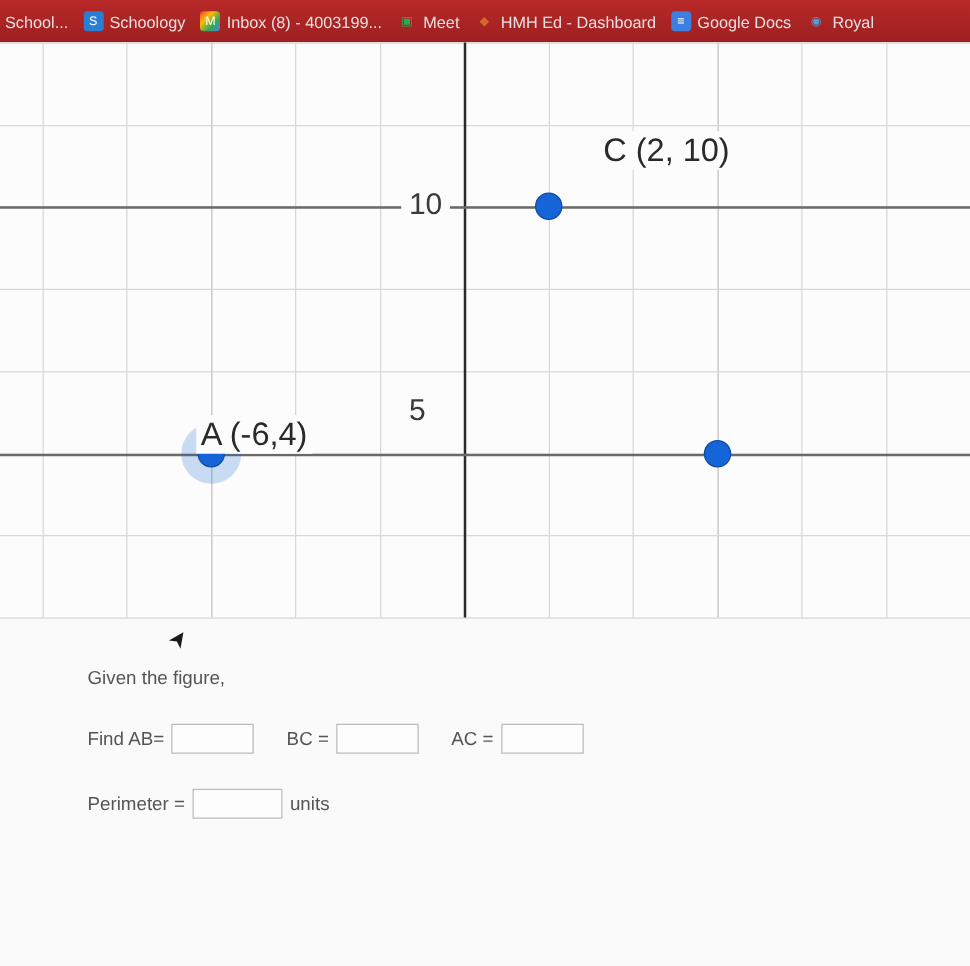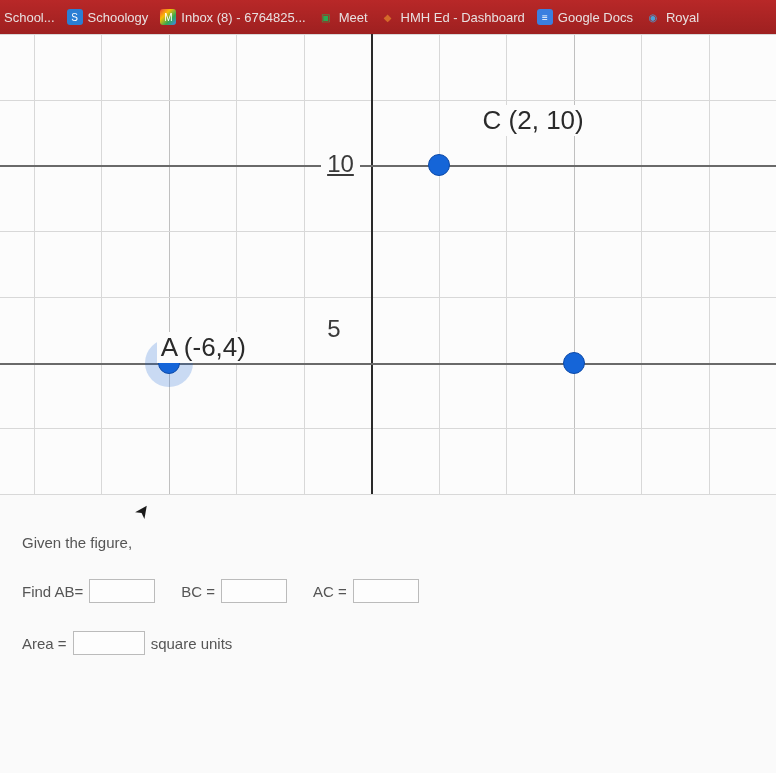--- a/index.html
+++ b/index.html
@@ -103,20 +103,21 @@
       left: 22px;
       top: 500px;
       font-size: 15px;
       color: #555;
     }
     .q-row {
       display: flex;
       align-items: center;
       gap: 6px;
       margin-bottom: 28px;
+      margin-left: 48px;
     }
     .q-input {
       width: 72px;
       height: 24px;
       border: 1px solid #bbb;
       background: #fdfdfd;
       font-size: 14px;
       padding: 0 4px;
     }
     .q-input-sm { width: 66px; }
@@ -127,21 +128,21 @@
 <div class="bookmark-bar">
   <div class="bookmark-item">
     <span>School...</span>
   </div>
   <div class="bookmark-item">
     <span class="bm-icon" style="background:#2a7fd4;color:#fff">S</span>
     <span>Schoology</span>
   </div>
   <div class="bookmark-item">
     <span class="bm-icon" style="background:linear-gradient(135deg,#ea4335,#fbbc05,#34a853,#4285f4);color:#fff">M</span>
-    <span>Inbox (8) - 6764825...</span>
+    <span>Inbox (8) - 4003199...</span>
   </div>
   <div class="bookmark-item">
     <span class="bm-icon" style="color:#2aa952">▣</span>
     <span>Meet</span>
   </div>
   <div class="bookmark-item">
     <span class="bm-icon" style="color:#d46a2a">◆</span>
     <span>HMH Ed - Dashboard</span>
   </div>
   <div class="bookmark-item">
@@ -172,21 +173,21 @@
       <div class="grid-line grid-h" style="top: 328.571px;"></div>
       <div class="grid-line grid-h" style="top: 262.857px;"></div>
       <div class="grid-line grid-h" style="top: 197.143px;"></div>
       <div class="grid-line grid-h" style="top: 131.429px;"></div>
       <div class="grid-line grid-h" style="top: 65.7143px;"></div>
       <div class="grid-line grid-h" style="top: 0px;"></div>
       <div class="axis-line axis-y" style="left: 371.13px;"></div>
       <div class="axis-line axis-x-seg" style="top: 131.429px; left: 0px; width: 776px; background: rgb(106, 106, 106);"></div>
       <div class="axis-line axis-x-seg" style="top: 328.571px; left: 0px; width: 776px; background: rgb(106, 106, 106);"></div>
       <div class="tick-label" style="left: 321.13px; top: 280.714px;">5</div>
-      <div class="tick-label" style="left: 321.13px; top: 116.429px; text-decoration: underline;">10</div>
+      <div class="tick-label" style="left: 321.13px; top: 116.429px;">10</div>
       <div class="pt-halo" style="left: 168.696px; top: 328.571px;"></div>
       <div class="pt-dot" style="left: 168.696px; top: 328.571px;"></div>
       <div class="pt-label" style="left: 156.696px; top: 280.571px; margin-top: 17px;">A (-6,4)</div>
       <div class="pt-dot" style="left: 573.565px; top: 328.571px;"></div>
       <div class="pt-dot" style="left: 438.609px; top: 131.429px;"></div>
       <div class="pt-label" style="left: 478.609px; top: 71.4286px; text-align: right;">C (2, 10)</div>
     </div>
 
   <span class="cursor-arrow" style="left: 135px; top: 466px; transform: rotate(-55deg); display: inline-block;">➤</span>
 
@@ -198,18 +199,18 @@
       <span>Find AB=</span>
       <input class="q-input q-input-sm" value="" style="">
       <span style="width:14px"></span>
       <span>BC =</span>
       <input class="q-input q-input-sm" value="" style="">
       <span style="width:14px"></span>
       <span>AC =</span>
       <input class="q-input q-input-sm" value="" style="">
     </div>
     <div class="q-row">
-      <span>Area =</span>
+      <span>Perimeter =</span>
       <input class="q-input" value="" style="">
-      <span>square units</span>
+      <span>units</span>
     </div>
   </div>
 </div>
 
 </body></html>

